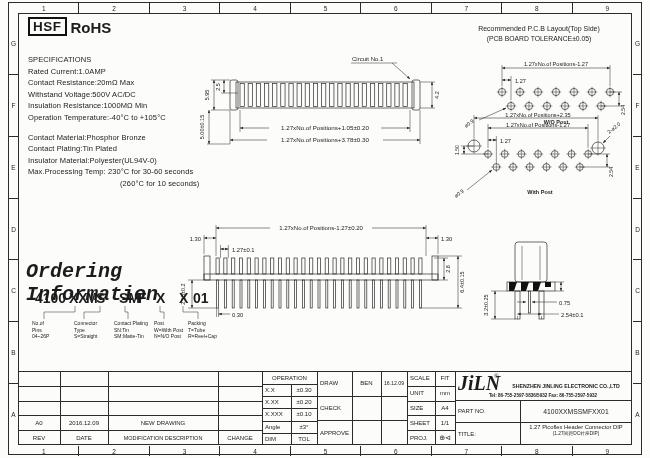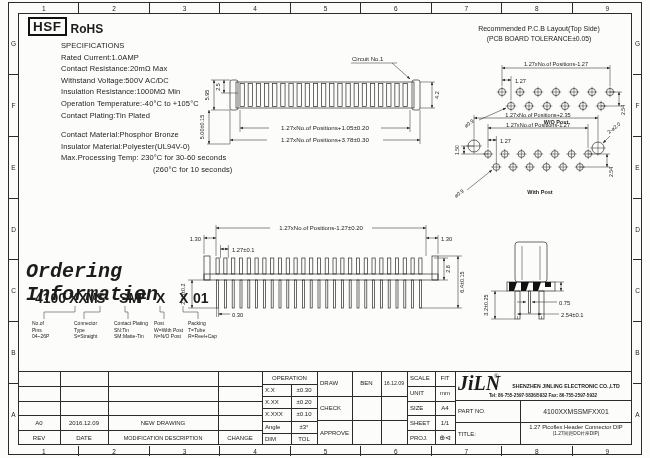--- a/index.html
+++ b/index.html
@@ -9,22 +9,22 @@
   .inner{position:absolute;left:18px;top:13px;width:614px;height:432px;border:1.2px solid #2b2b2b;box-sizing:border-box;}
   .ruler{position:absolute;display:flex;}
   .ruler.h{left:9px;width:633px;height:10px;font-size:6.5px;}
   .ruler.h .rc{flex:1;display:flex;align-items:center;justify-content:center;border-right:1px solid #2b2b2b;}
   .ruler.h .rc:last-child{border-right:none;}
   .ruler.v{top:13px;width:9px;height:432px;flex-direction:column;font-size:6.5px;}
   .ruler.v .rc{flex:1;display:flex;align-items:center;justify-content:center;border-bottom:1px solid #2b2b2b;}
   .ruler.v .rc:last-child{border-bottom:none;}
   #logo{position:absolute;left:28px;top:17px;display:flex;align-items:flex-end;gap:4px;}
   .hsf{display:inline-block;border:2.5px solid #111;font-weight:bold;font-size:13.5px;padding:0 3px;letter-spacing:.5px;}
-  .rohs{font-weight:bold;font-size:12px;}
-  #specs{position:absolute;left:28px;top:40px;font-size:7.5px;line-height:11.6px;letter-spacing:.1px;margin-left:33px;}
+  .rohs{font-weight:bold;font-size:15px;}
+  #specs{position:absolute;left:28px;top:54px;font-size:7.5px;line-height:11.6px;letter-spacing:.1px;}
   .spec-line.gap{margin-top:8px;}
   .spec-line.indent{padding-left:92px;}
   #pcb-titles{position:absolute;left:446px;top:24px;width:186px;text-align:center;font-size:7px;line-height:10px;}
   svg{position:absolute;overflow:visible;}
   svg text{font-family:"Liberation Sans","DejaVu Sans",sans-serif;fill:#1c1c1c;}
   .ln{fill:none;stroke:#2b2b2b;stroke-width:.7;}
   .lnt{stroke:#2b2b2b;stroke-width:.5;fill:none;}
   .dim{stroke:#2b2b2b;stroke-width:.55;fill:none;}
   .bg{fill:#fcfcfa;}
   #ordering{position:absolute;left:22px;top:260px;width:218px;height:102px;}
@@ -90,22 +90,22 @@
     <span class="rohs">RoHS</span>
   </div>
 
   <div id="specs">
     <div class="spec-line">SPECIFICATIONS</div>
     <div class="spec-line">Rated Current:1.0AMP</div>
     <div class="spec-line">Contact Resistance:20mΩ Max</div>
     <div class="spec-line">Withstand Voltage:500V AC/DC</div>
     <div class="spec-line">Insulation Resistance:1000MΩ Min</div>
     <div class="spec-line">Operation Temperature:-40°C to +105°C</div>
+    <div class="spec-line gap">Contact Material:Phosphor Bronze</div>
     <div class="spec-line">Contact Plating:Tin Plated</div>
-    <div class="spec-line gap">Contact Material:Phosphor Bronze</div>
     <div class="spec-line">Insulator Material:Polyester(UL94V-0)</div>
     <div class="spec-line">Max.Processing Temp: 230°C for 30-60 seconds</div>
     <div class="spec-line indent">(260°C for 10 seconds)</div>
   </div>
 
   <div id="pcb-titles">
     <div>Recommended P.C.B Layout(Top Side)</div>
     <div style="font-size:6.8px;">(PCB BOARD TOLERANCE±0.05)</div>
   </div>
 

